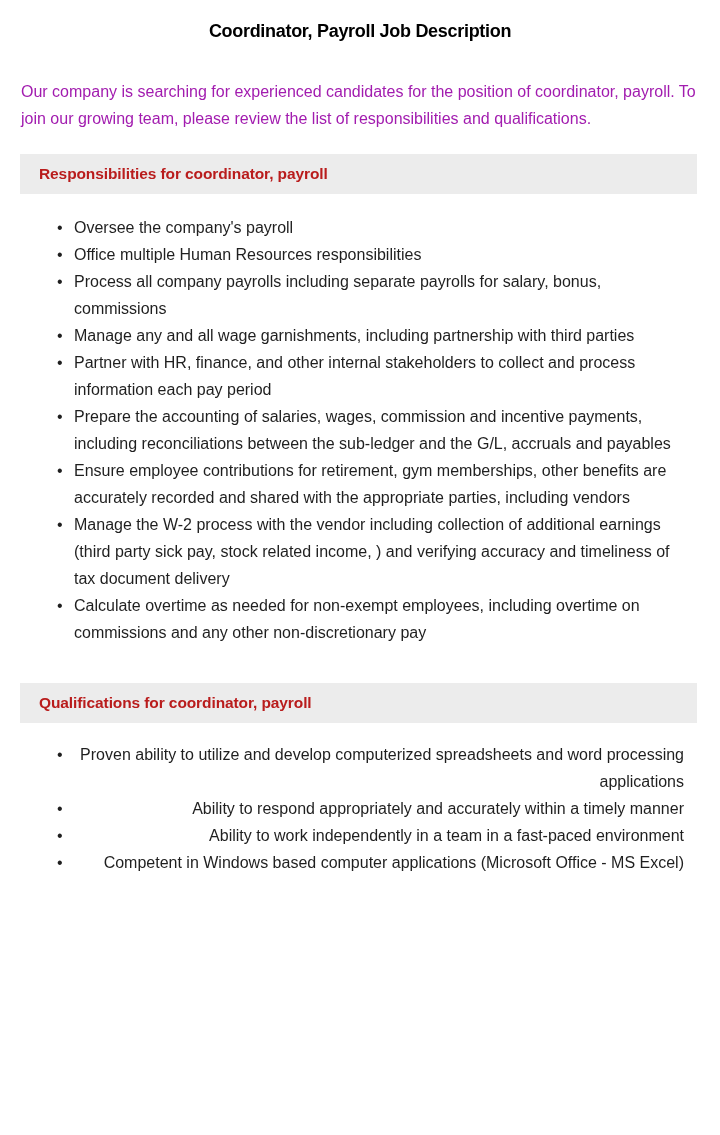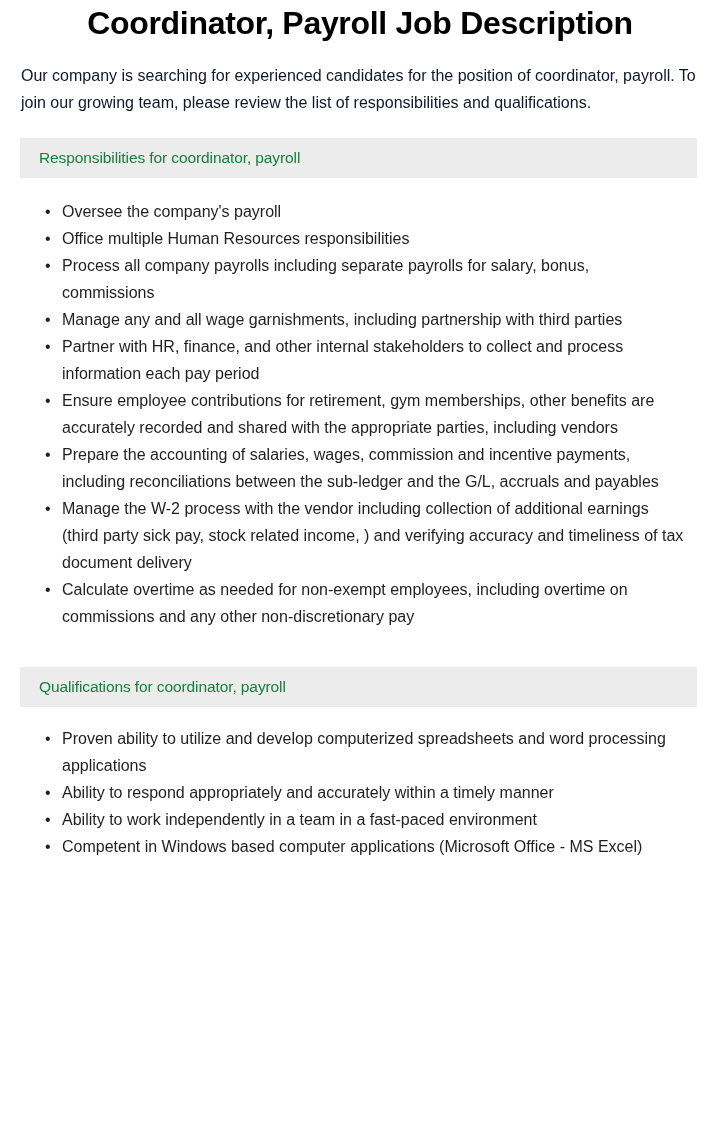--- a/index.html
+++ b/index.html
@@ -14,59 +14,59 @@
     font-family: "Liberation Sans", sans-serif;
     color: #1a1a1a;
     -webkit-font-smoothing: antialiased;
   }
   .page {
     width: 720px;
     box-sizing: border-box;
     padding: 0;
   }
   .doc-title {
-    font-size: 32px;
+    font-size: 18px;
     font-weight: bold;
     text-align: center;
     color: #000000;
     letter-spacing: -0.3px;
-    margin: 0;
+    margin: 8px;
     padding: 6px 20px 0 20px;
     line-height: 34px;
   }
   .intro {
     margin: 0;
     padding: 22px 20px 0 21px;
     font-size: 16px;
     line-height: 27px;
-    color: #0f172a;
+    color: #a21caf;
     max-width: 700px;
   }
   .section {
     margin-top: 22px;
   }
   .section-header {
     background: #ececec;
     margin: 0 23px 0 20px;
     height: 40px;
     display: flex;
     align-items: center;
     box-sizing: border-box;
     padding-left: 19px;
   }
   .section-header-text {
     font-size: 15.5px;
-    font-weight: normal;
-    color: #15803d;
+    font-weight: bold;
+    color: #b91c1c;
     letter-spacing: -0.1px;
   }
   ul.bullets {
     list-style: none;
     margin: 0;
-    padding: 20px 20px 0 4px;
+    padding: 20px 20px 0 16px;
   }
   ul.bullets li {
     position: relative;
     font-size: 16px;
     line-height: 27px;
     color: #1f1f1f;
     padding-left: 58px;
     padding-right: 16px;
     margin: 0 0 0 0;
   }
@@ -77,20 +77,21 @@
     top: 0;
     font-size: 16px;
     line-height: 27px;
     color: #1f1f1f;
   }
   .section.qualifications {
     margin-top: 37px;
   }
   .section.qualifications ul.bullets {
     padding-top: 18px;
+    text-align: right;
   }
 </style>
 </head>
 <body>
 
 <div class="page">
 
   <h1 class="doc-title">Coordinator, Payroll Job Description</h1>
 
   <p class="intro">Our company is searching for experienced candidates for the position of coordinator, payroll. To join our growing team, please review the list of responsibilities and qualifications.</p>
@@ -98,22 +99,22 @@
   <div class="section">
     <div class="section-header">
       <span class="section-header-text">Responsibilities for coordinator, payroll</span>
     </div>
     <ul class="bullets" id="list-responsibilities">
         <li>Oversee the company's payroll</li>
         <li>Office multiple Human Resources responsibilities</li>
         <li>Process all company payrolls including separate payrolls for salary, bonus, commissions</li>
         <li>Manage any and all wage garnishments, including partnership with third parties</li>
         <li>Partner with HR, finance, and other internal stakeholders to collect and process information each pay period</li>
+        <li>Prepare the accounting of salaries, wages, commission and incentive payments, including reconciliations between the sub-ledger and the G/L, accruals and payables</li>
         <li>Ensure employee contributions for retirement, gym memberships, other benefits are accurately recorded and shared with the appropriate parties, including vendors</li>
-        <li>Prepare the accounting of salaries, wages, commission and incentive payments, including reconciliations between the sub-ledger and the G/L, accruals and payables</li>
         <li>Manage the W-2 process with the vendor including collection of additional earnings (third party sick pay, stock related income, ) and verifying accuracy and timeliness of tax document delivery</li>
         <li>Calculate overtime as needed for non-exempt employees, including overtime on commissions and any other non-discretionary pay</li>
       </ul>
   </div>
 
   <div class="section qualifications">
     <div class="section-header">
       <span class="section-header-text">Qualifications for coordinator, payroll</span>
     </div>
     <ul class="bullets" id="list-qualifications">

